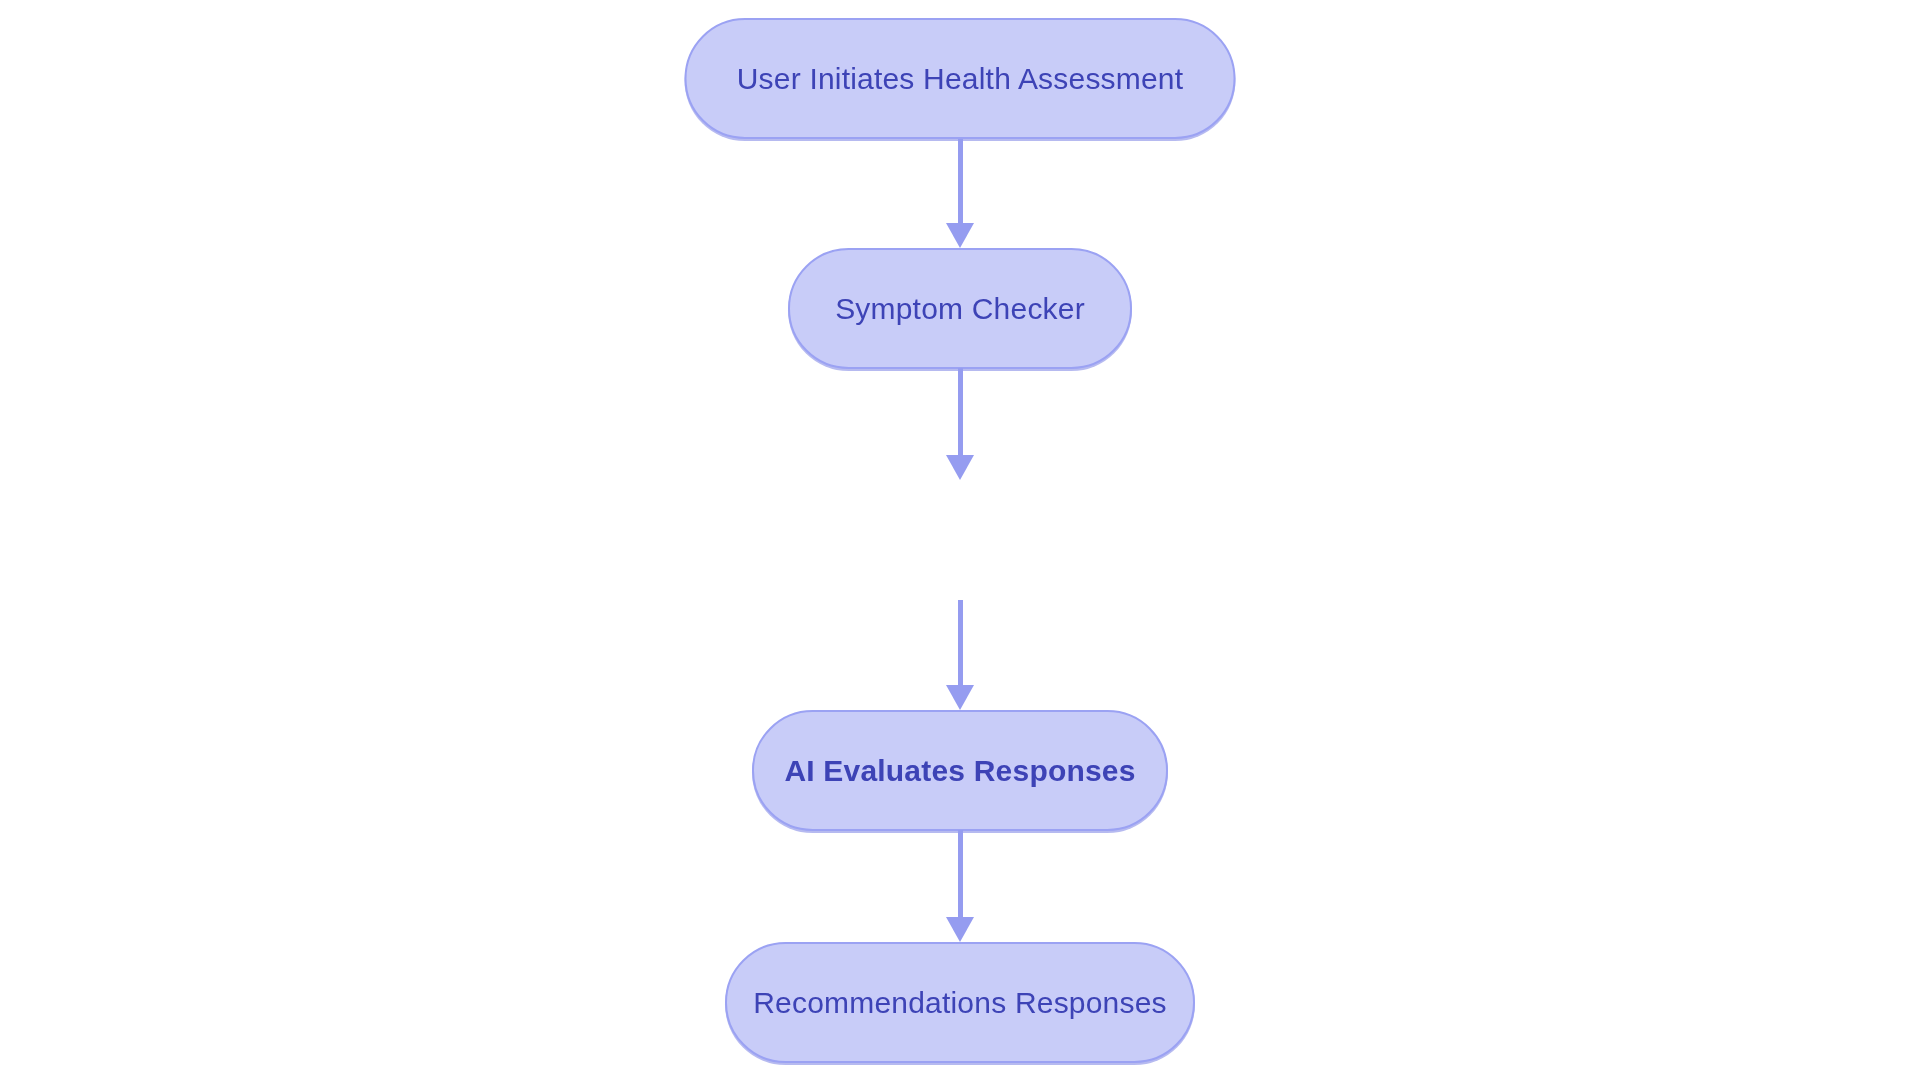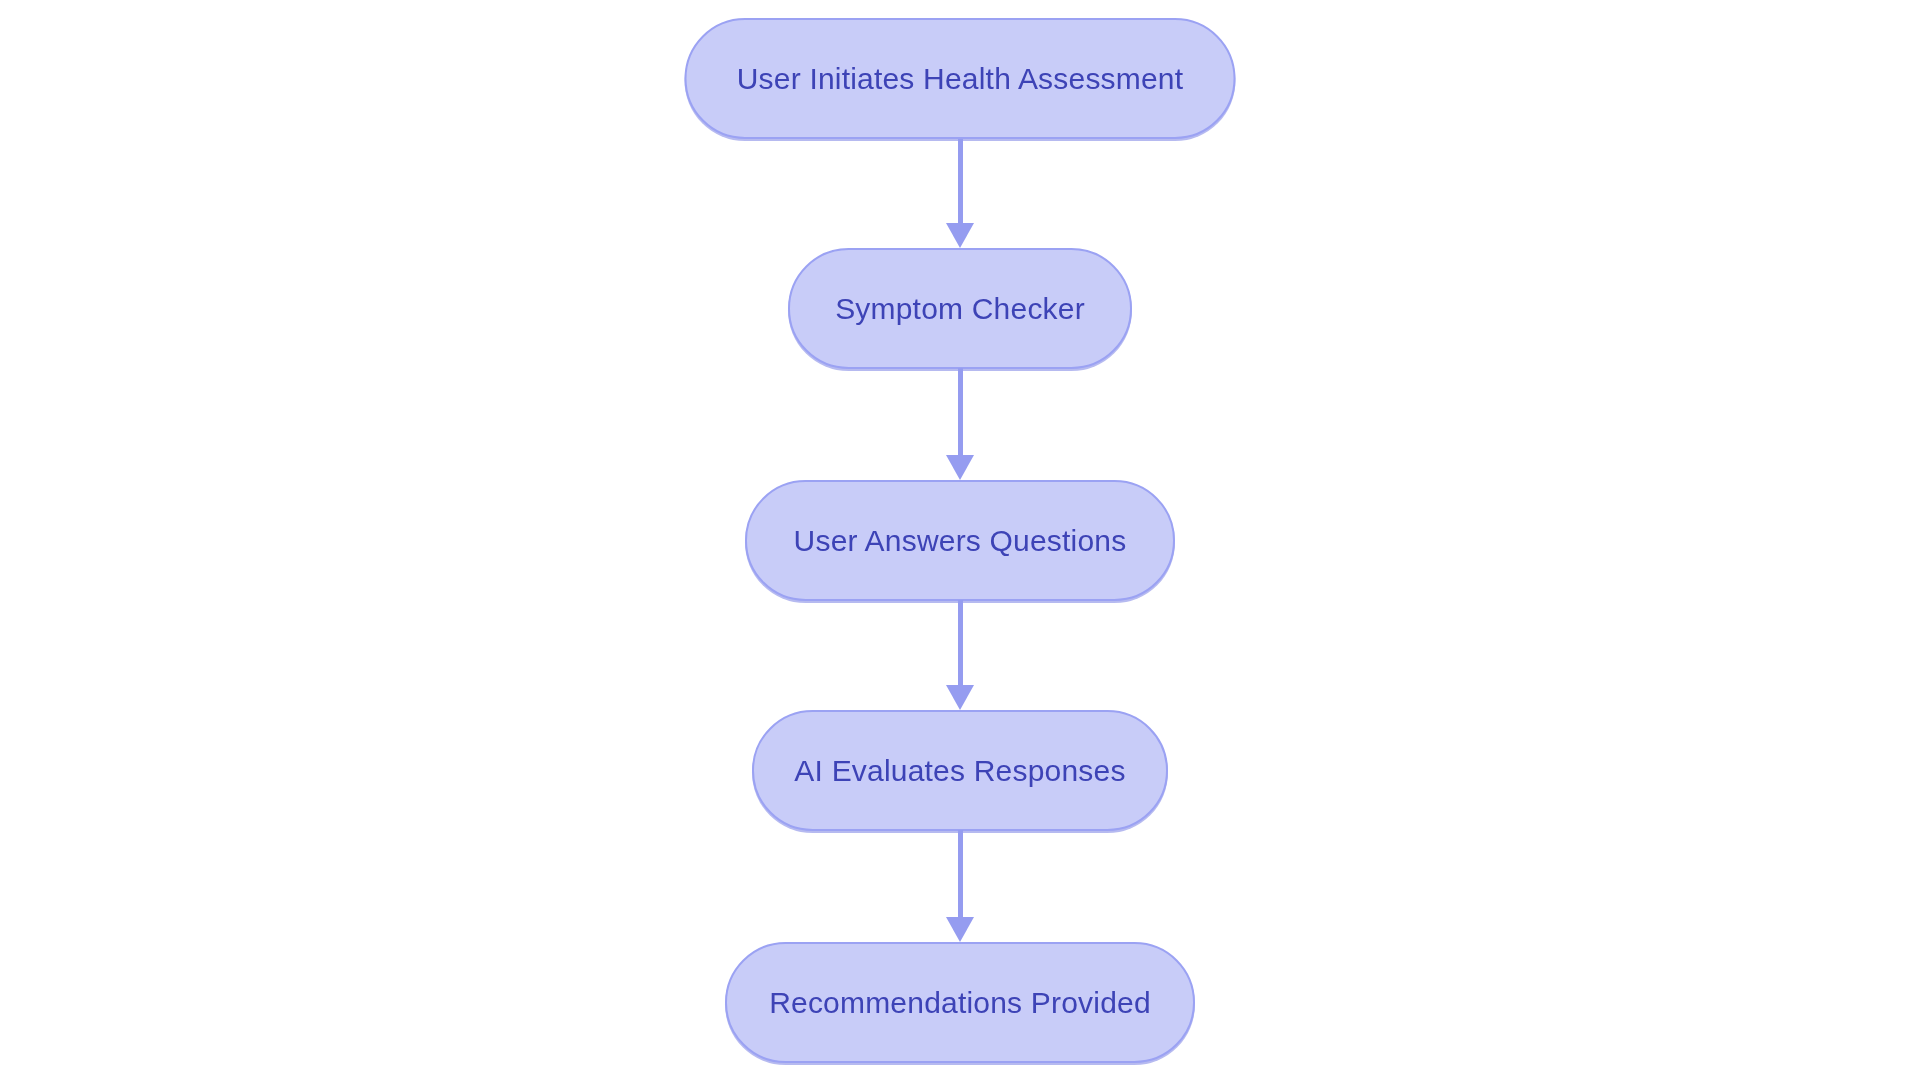--- a/index.html
+++ b/index.html
@@ -71,29 +71,28 @@
     <div class="head"></div>
   </div>
 
   <div class="node" style="top: 248px; width: 344px; text-align: center;">Symptom Checker</div>
 
   <div class="edge" style="top: 368px; height: 112px;">
     <div class="line"></div>
     <div class="head"></div>
   </div>
 
-  <div class="node" style="top: 480px; width: 430px;">User Answers Questions</div>
 
   <div class="edge" style="top: 600px; height: 110px;">
     <div class="line"></div>
     <div class="head"></div>
   </div>
 
-  <div class="node" style="top: 710px; width: 416px;">AI Evaluates Responses</div>
+  <div class="node" style="top: 710px; width: 416px; font-weight: bold;">AI Evaluates Responses</div>
 
   <div class="edge" style="top: 830px; height: 112px;">
     <div class="line"></div>
     <div class="head"></div>
   </div>
 
-  <div class="node" style="top: 942px; width: 470px;">Recommendations Provided</div>
+  <div class="node" style="top: 942px; width: 470px;">Recommendations Responses</div>
 
 </div>
 
 </body></html>

